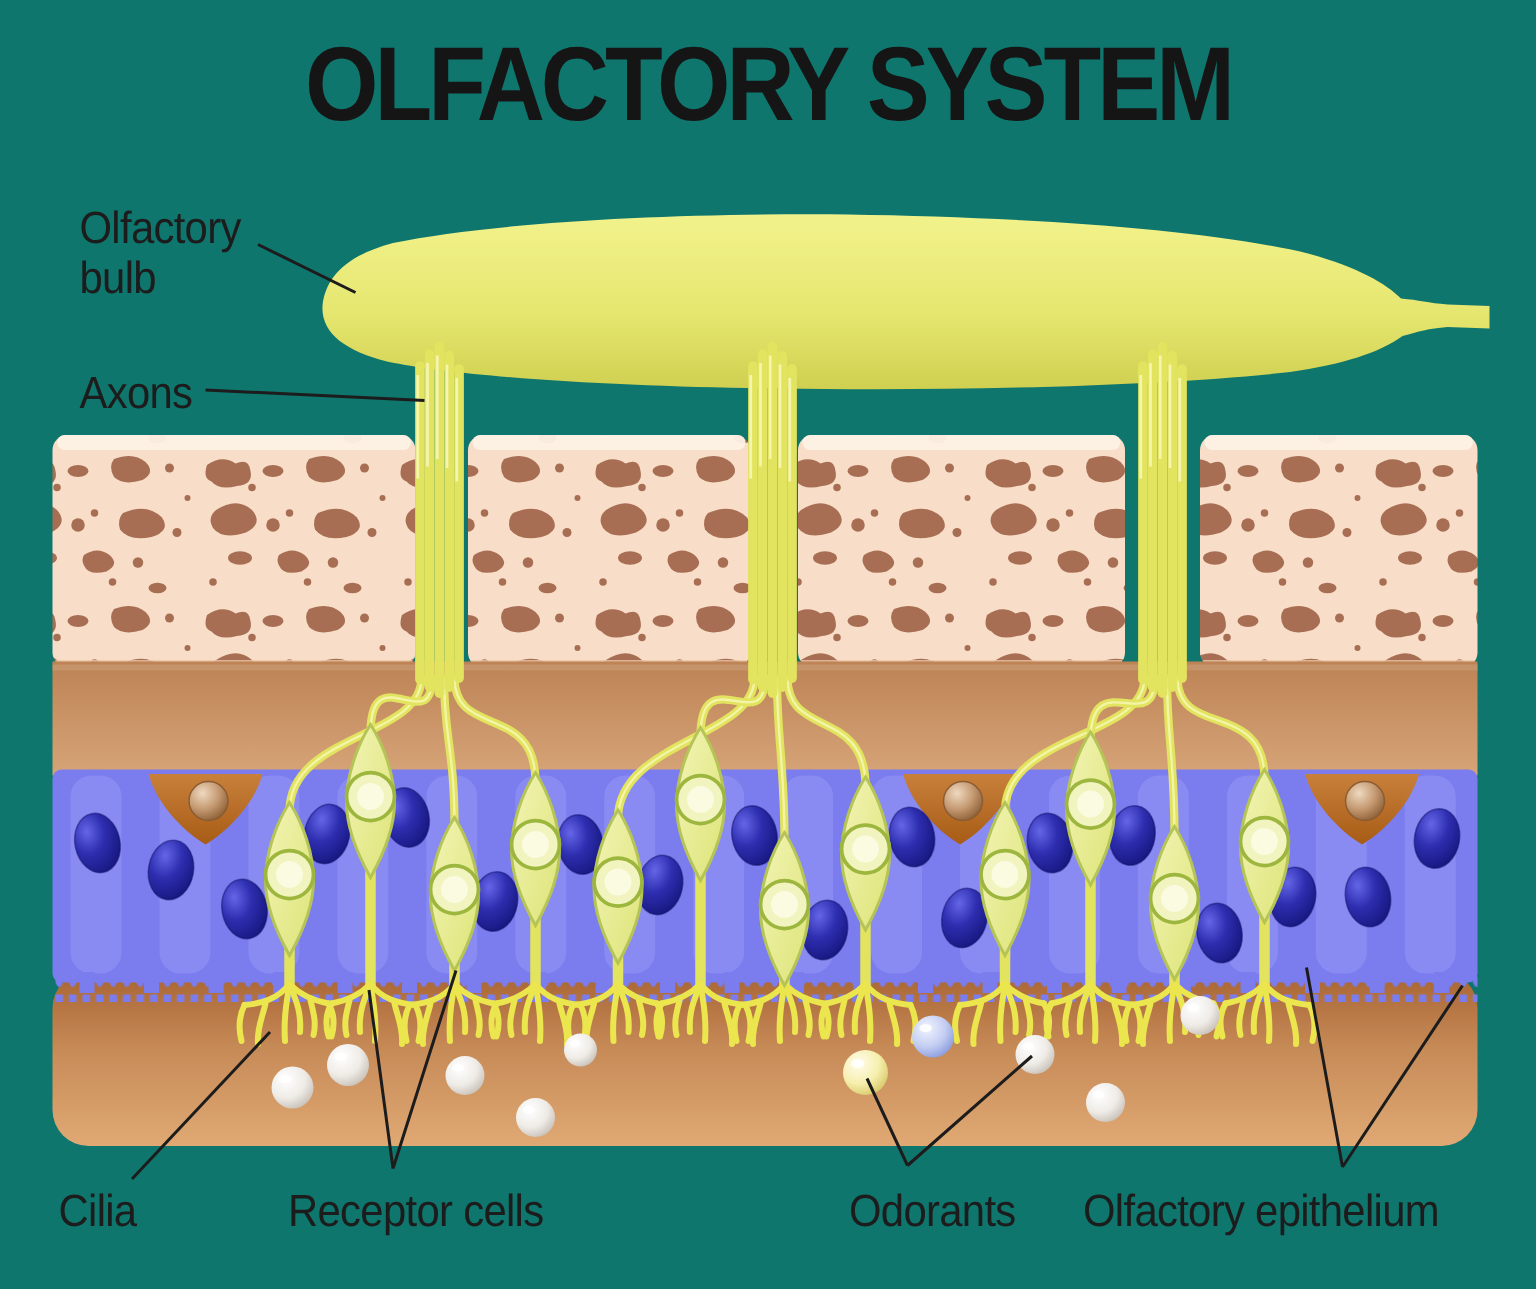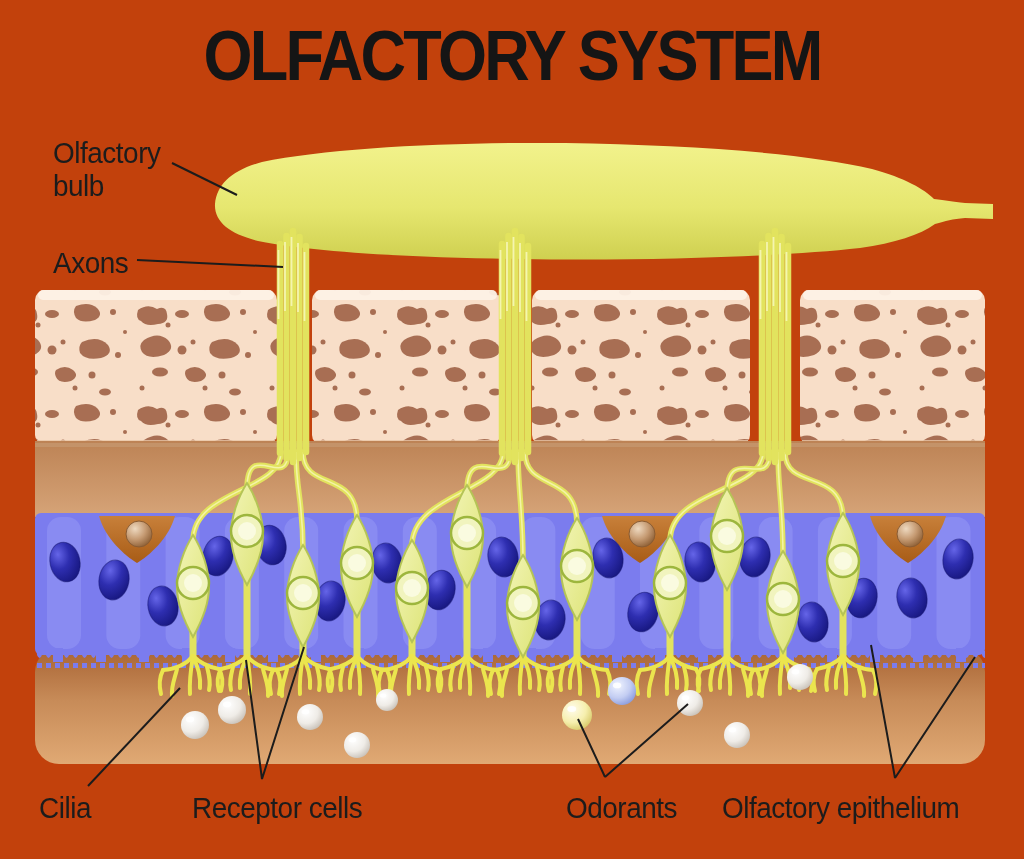--- a/index.html
+++ b/index.html
@@ -1,16 +1,16 @@
 <!DOCTYPE html>
 <html><head>
 <meta charset="utf-8">
 <style>
   html,body{margin:0;padding:0;background:#ffffff;}
-  .stage{position:relative;width:1024px;height:859px;background:#c2410c;overflow:hidden;
+  .stage{position:relative;width:1024px;height:859px;background:#0f766e;overflow:hidden;
          font-family:"Liberation Sans","DejaVu Sans",sans-serif;}
   .stage svg{position:absolute;left:0;top:0;}
   .title{position:absolute;left:0;right:0;top:16px;text-align:center;
          font-size:70px;font-weight:bold;letter-spacing:-3px;color:#151515;
          transform:scaleX(.9);transform-origin:50% 50%;white-space:nowrap;}
   .lbl{position:absolute;font-size:30px;color:#1c1c1c;letter-spacing:-0.5px;
        transform:scaleX(.93);transform-origin:0 0;line-height:33px;white-space:pre-line;}
   #lbl-bulb{left:53px;top:136px;width:160px;white-space:normal;}
   #lbl-axons{left:53px;top:246px;}
   #lbl-cilia{left:39px;top:791px;}

